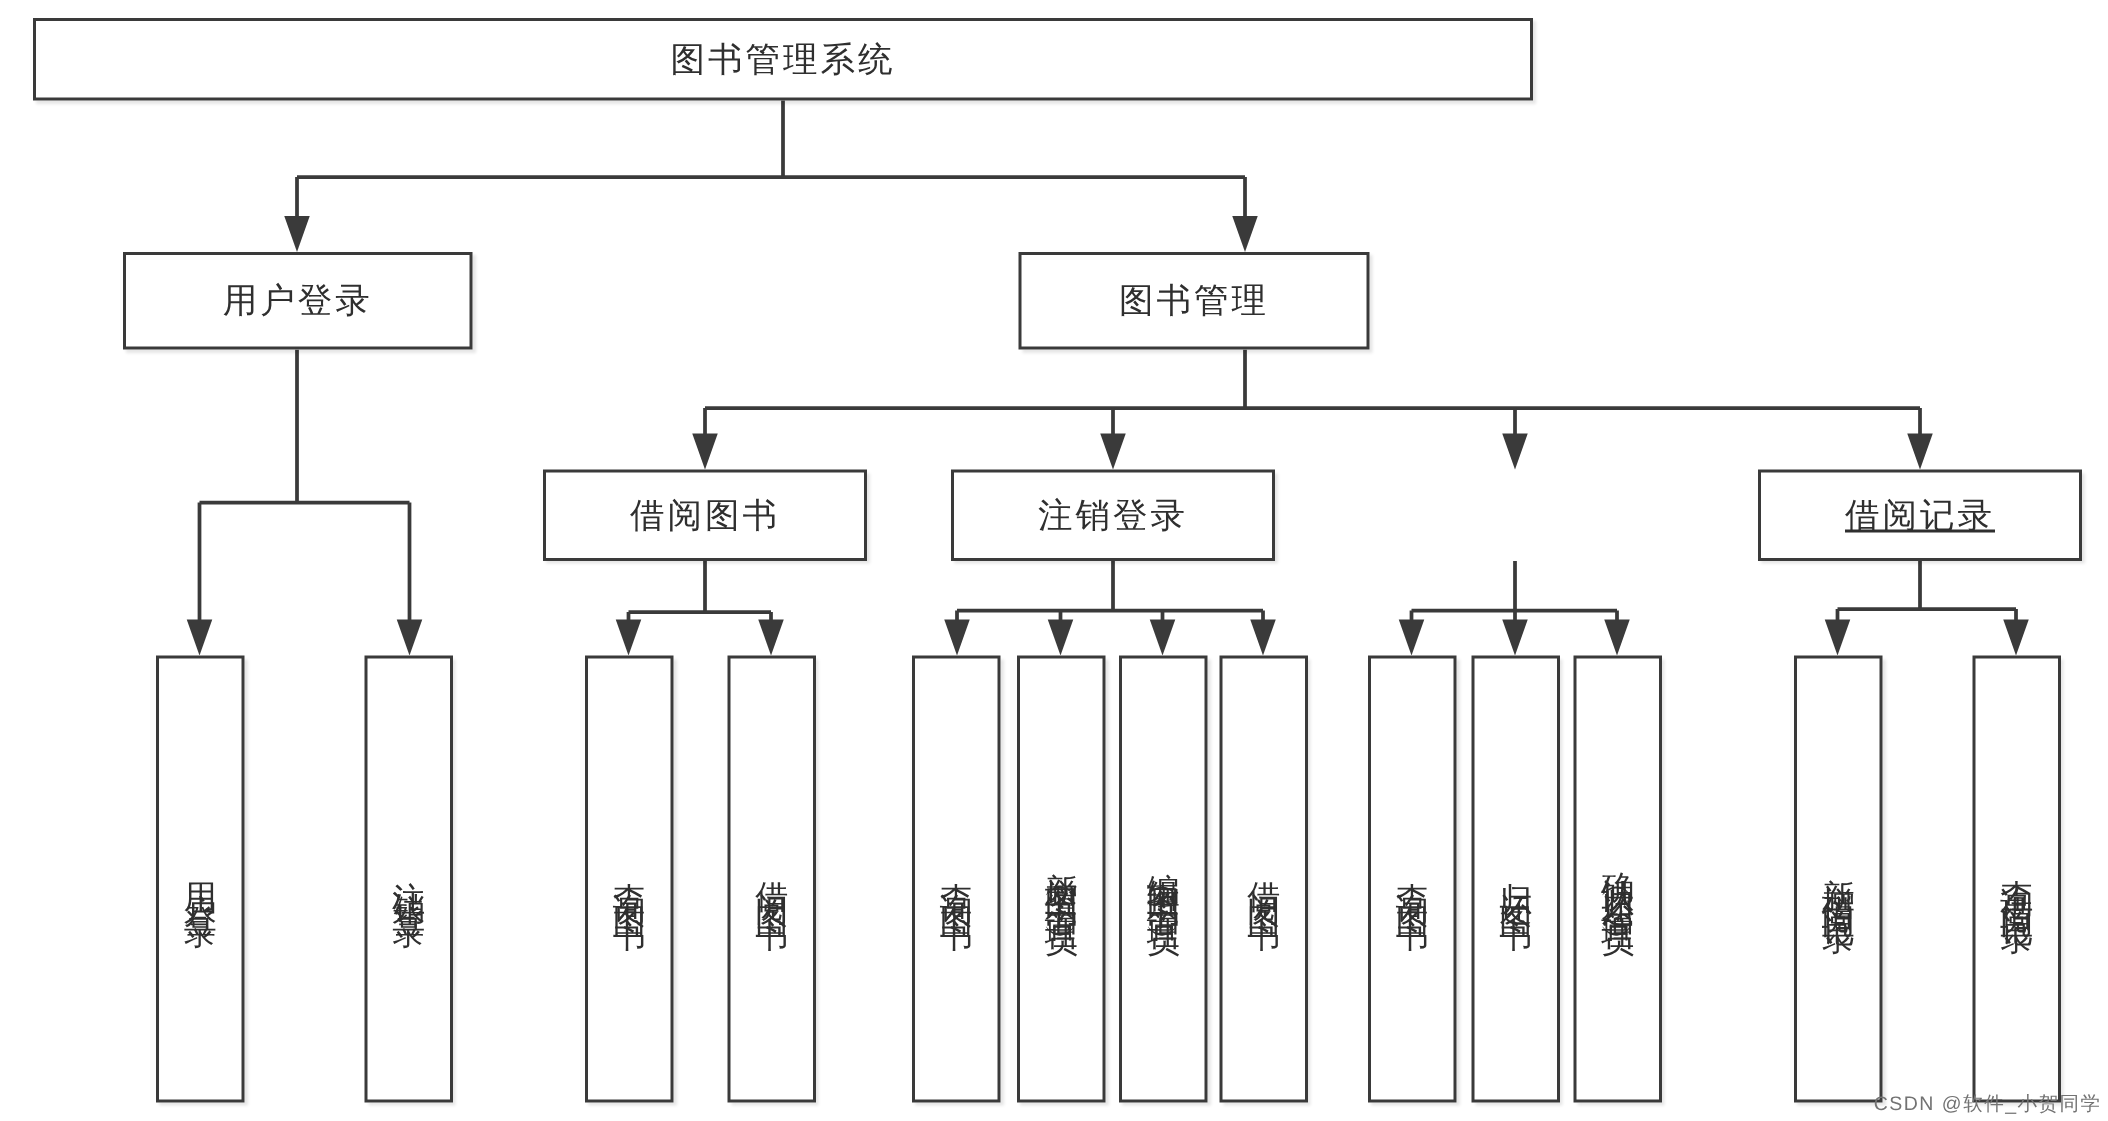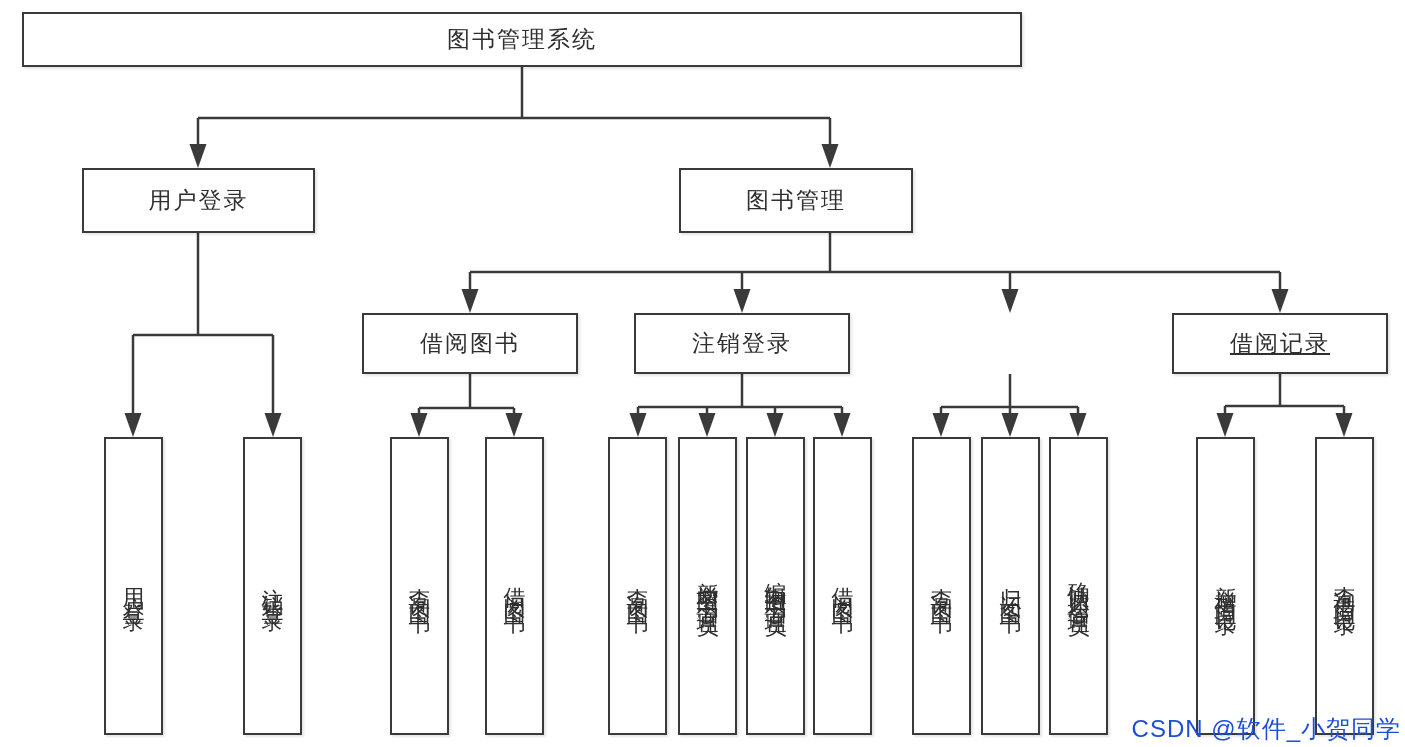--- a/index.html
+++ b/index.html
@@ -60,22 +60,22 @@
   #n-cur-query    { left: 912px; }
   #n-cur-return   { left: 981px; }
   #n-cur-confirm  { left: 1049px; letter-spacing: 5px; }
   #n-log-add      { left: 1196px; letter-spacing: 6px; }
   #n-log-query    { left: 1315px; letter-spacing: 6px; }
 
   .watermark {
     position: absolute;
     right: 4px;
     bottom: 2px;
-    font-size: 24px;
-    color: #1d4ed8;
+    font-size: 13px;
+    color: #737373;
     letter-spacing: 1px;
     white-space: nowrap;
     text-align: center;
   }
 </style>
 </head>
 <body>
 
 <div class="canvas">
 

